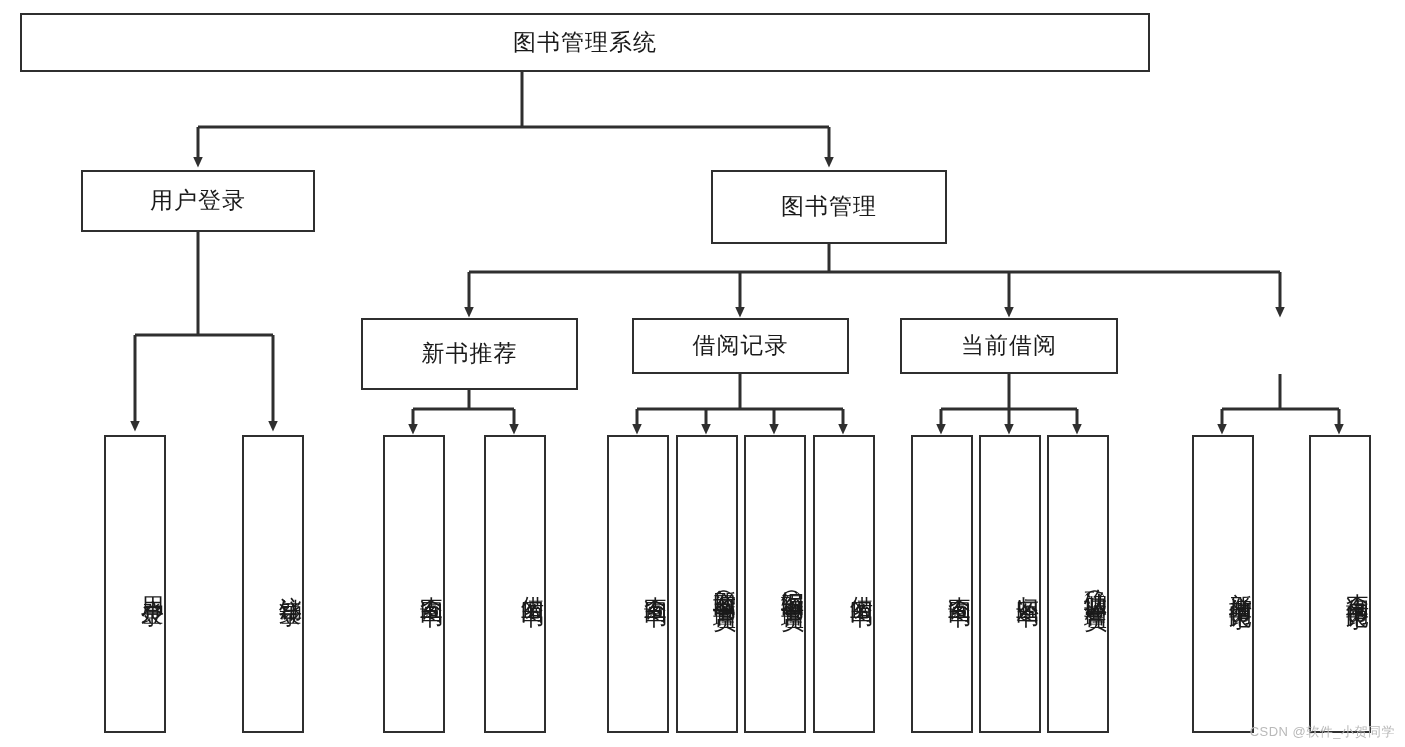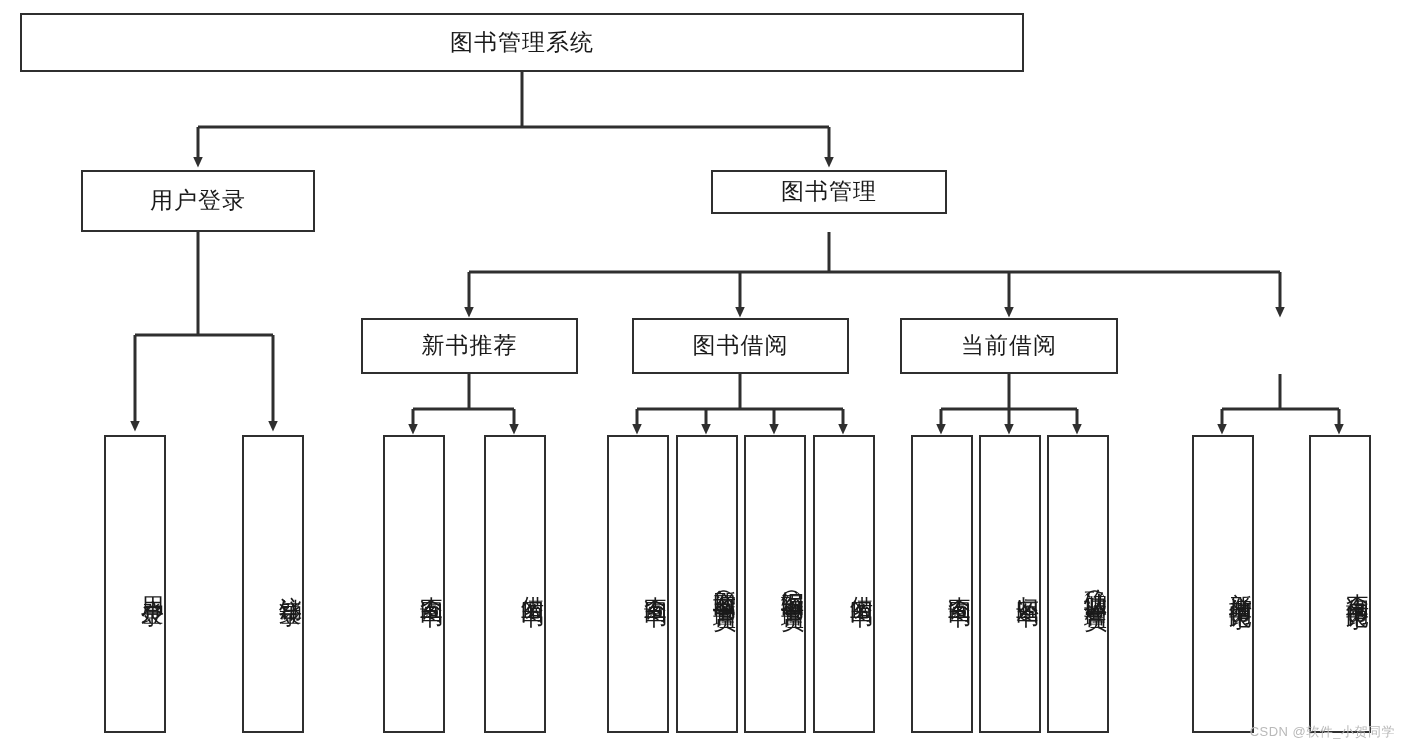--- a/index.html
+++ b/index.html
@@ -125,29 +125,29 @@
     </g>
 
     <g stroke="#2f2f2f" stroke-width="3" fill="none">
       <path d="M1280,374 L1280,409"></path>
       <path d="M1222,409 L1339,409"></path>
       <path d="M1222,409 L1222,425" marker-end="url(#arrow)"></path>
       <path d="M1339,409 L1339,425" marker-end="url(#arrow)"></path>
     </g>
   </svg>
 
-  <div class="node horiz" style="left:20px; top:13px; width:1004px; height:59px;">图书管理系统</div>
+  <div class="node horiz" style="left:20px; top:13px; width:1130px; height:59px;">图书管理系统</div>
 
   <div class="node horiz" style="left:81px; top:170px; width:234px; height:62px;">用户登录</div>
 
-  <div class="node horiz" style="left:711px; top:170px; width:236px; height:44px;">图书管理</div>
-
-  <div class="node horiz" style="left:361px; top:318px; width:217px; height:56px;">新书推荐</div>
-
-  <div class="node horiz" style="left:632px; top:318px; width:217px; height:56px;">图书借阅</div>
+  <div class="node horiz" style="left:711px; top:170px; width:236px; height:74px;">图书管理</div>
+
+  <div class="node horiz" style="left:361px; top:318px; width:217px; height:72px;">新书推荐</div>
+
+  <div class="node horiz" style="left:632px; top:318px; width:217px; height:56px;">借阅记录</div>
 
   <div class="node horiz" style="left:900px; top:318px; width:218px; height:56px;">当前借阅</div>
 
 
   <div class="node vert" style="left:104px; top:435px; width:62px; height:298px;">
     <span class="vtext">用户登录</span>
   </div>
 
   <div class="node vert" style="left:242px; top:435px; width:62px; height:298px;">
     <span class="vtext">注销登录</span>

